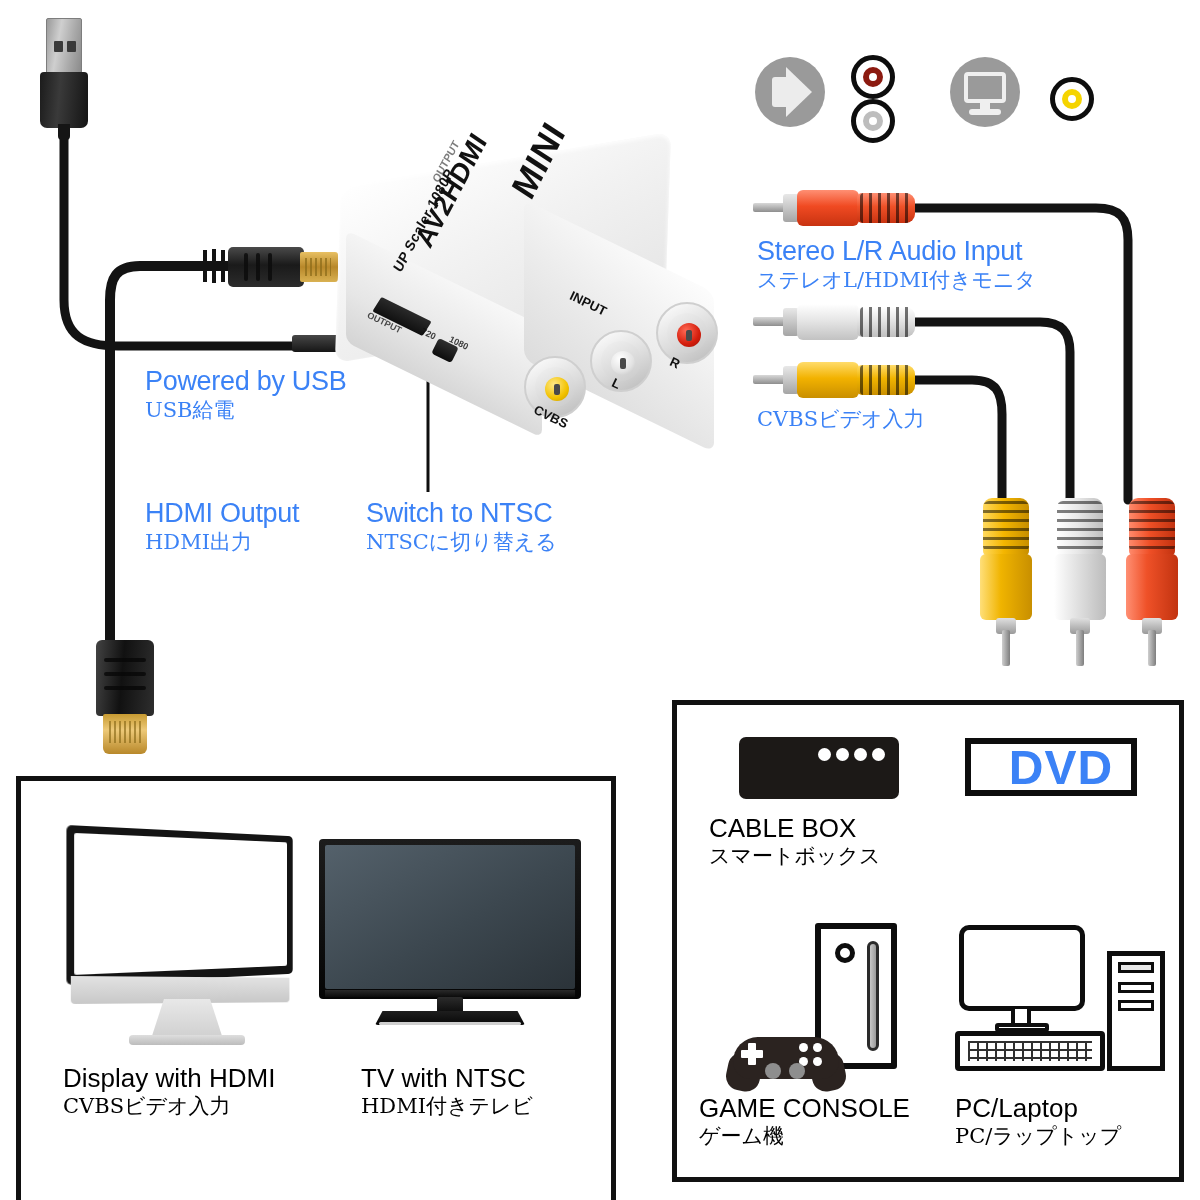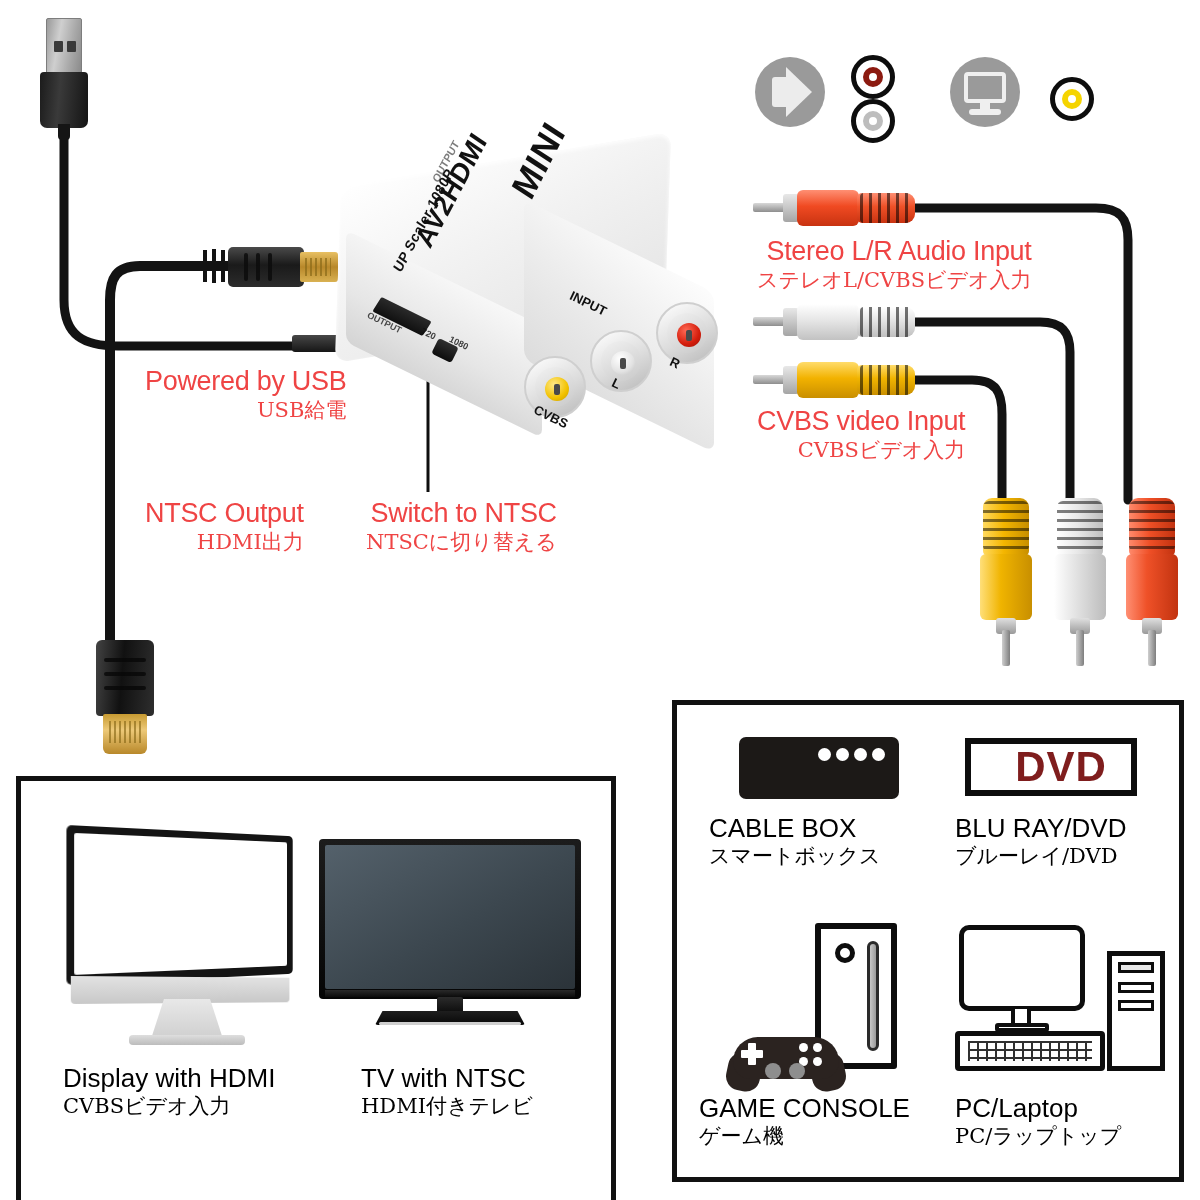--- a/index.html
+++ b/index.html
@@ -4,21 +4,21 @@
 <style>
   * { box-sizing: border-box; margin: 0; padding: 0; }
   html, body {
     width: 1200px; height: 1200px;
     background: #ffffff;
     font-family: "Liberation Sans", sans-serif;
     overflow: hidden;
   }
   #stage { position: relative; width: 1200px; height: 1200px; background:#fff; }
 
-  .lbl { position: absolute; color:#ef4444; white-space: nowrap; text-align: right; }
+  .lbl { position: absolute; color:#3b82f6; white-space: nowrap; }
   .lbl .en { display:block; font-family:"Liberation Sans", sans-serif; font-size:27px; line-height:31px; letter-spacing:-0.3px; }
   .lbl .jp { display:block; font-family:"DejaVu Serif", serif; font-size:21px; line-height:26px; }
 
   
   #usb-plug { position:absolute; left:38px; top:18px; width:52px; height:120px; }
   #usb-metal { position:absolute; left:8px; top:0; width:36px; height:56px;
     background:linear-gradient(100deg,#9a9a9a,#cfcfcf 35%,#a8a8a8 70%,#8a8a8a);
     border:1px solid #7d7d7d; border-radius:2px; }
   #usb-metal .hole { position:absolute; top:22px; width:9px; height:11px; background:#3a3a3a; border-radius:1px; }
   #usb-metal .hole.h1 { left:7px; }
@@ -223,21 +223,21 @@
 
   
   #cablebox-ic { position:absolute; left:62px; top:32px; width:160px; height:62px;
      background:#1c1917; border-radius:7px; }
   #cablebox-ic .dots { position:absolute; right:14px; top:11px; display:flex; gap:5px; }
   #cablebox-ic .dots i { width:13px; height:13px; background:#fff; border-radius:50%; display:block; }
 
   
   #dvd-ic { position:absolute; left:288px; top:33px; width:172px; height:58px;
      border:6px solid #0d0d0d; background:#fff; display:flex; align-items:center; justify-content:center; }
-  #dvd-ic span { font-family:"Liberation Sans", sans-serif; font-weight:bold; font-size:42px; letter-spacing:1px; color:#7f1d1d;margin-left:20px; }
+  #dvd-ic span { font-family:"Liberation Sans", sans-serif; font-weight:bold; font-size:48px; letter-spacing:1px; color:#3b82f6;margin-left:20px; }
 
   
   #console-ic { position:absolute; left:50px; top:218px; width:200px; height:175px; }
   #console-tower { position:absolute; left:88px; top:0; width:82px; height:146px;
      border:6px solid #0d0d0d; background:#fff; border-radius:3px; }
   #console-power { position:absolute; left:14px; top:14px; width:20px; height:20px;
      border:5px solid #0d0d0d; border-radius:50%; background:#fff; }
   #console-slot { position:absolute; left:46px; top:12px; width:12px; height:110px;
      border:3px solid #2a2a2a; background:linear-gradient(90deg,#c8c8c8,#9a9a9a); border-radius:6px; }
   #gamepad { position:absolute; left:0px; top:106px; width:118px; height:62px; }
@@ -425,36 +425,35 @@
       <div class="collar"></div>
       <div class="tip"></div>
   </div>
 
   <div class="lbl" style="left:145px; top:366px;">
     <span class="en">Powered by USB</span>
     <span class="jp">USB給電</span>
   </div>
 
   <div class="lbl" style="left:145px; top:498px;">
-    <span class="en">NTSC Output</span>
+    <span class="en">HDMI Output</span>
     <span class="jp">HDMI出力</span>
   </div>
 
   <div class="lbl" style="left:366px; top:498px;">
     <span class="en">Switch to NTSC</span>
     <span class="jp">NTSCに切り替える</span>
   </div>
 
   <div class="lbl" style="left:757px; top:236px;">
     <span class="en">Stereo L/R Audio Input</span>
-    <span class="jp">ステレオL/CVBSビデオ入力</span>
+    <span class="jp">ステレオL/HDMI付きモニタ</span>
   </div>
 
   <div class="lbl" style="left:757px; top:406px;">
-    <span class="en">CVBS video Input</span>
     <span class="jp">CVBSビデオ入力</span>
   </div>
 
   <div class="panel" id="panel-output">
 
     <div id="display-mon">
       <div id="dm-frame">
           <div id="dm-screen"></div>
         </div>
       <div id="dm-chin"></div>
@@ -496,24 +495,20 @@
 
     <div id="dvd-ic">
       <span>DVD</span>
     </div>
 
     <div class="cap" style="left:32px; top:108px;">
       <div class="en">CABLE BOX</div>
       <div class="jp">スマートボックス</div>
     </div>
 
-    <div class="cap" style="left:278px; top:108px;">
-      <div class="en">BLU RAY/DVD</div>
-      <div class="jp">ブルーレイ/DVD</div>
-    </div>
 
     <div id="console-ic">
       <div id="console-tower">
         <div id="console-power"></div>
         <div id="console-slot"></div>
       </div>
       <div id="gamepad">
         <div id="gp-lgrip"></div>
           <div id="gp-rgrip"></div>
           <div id="gp-body"></div>

